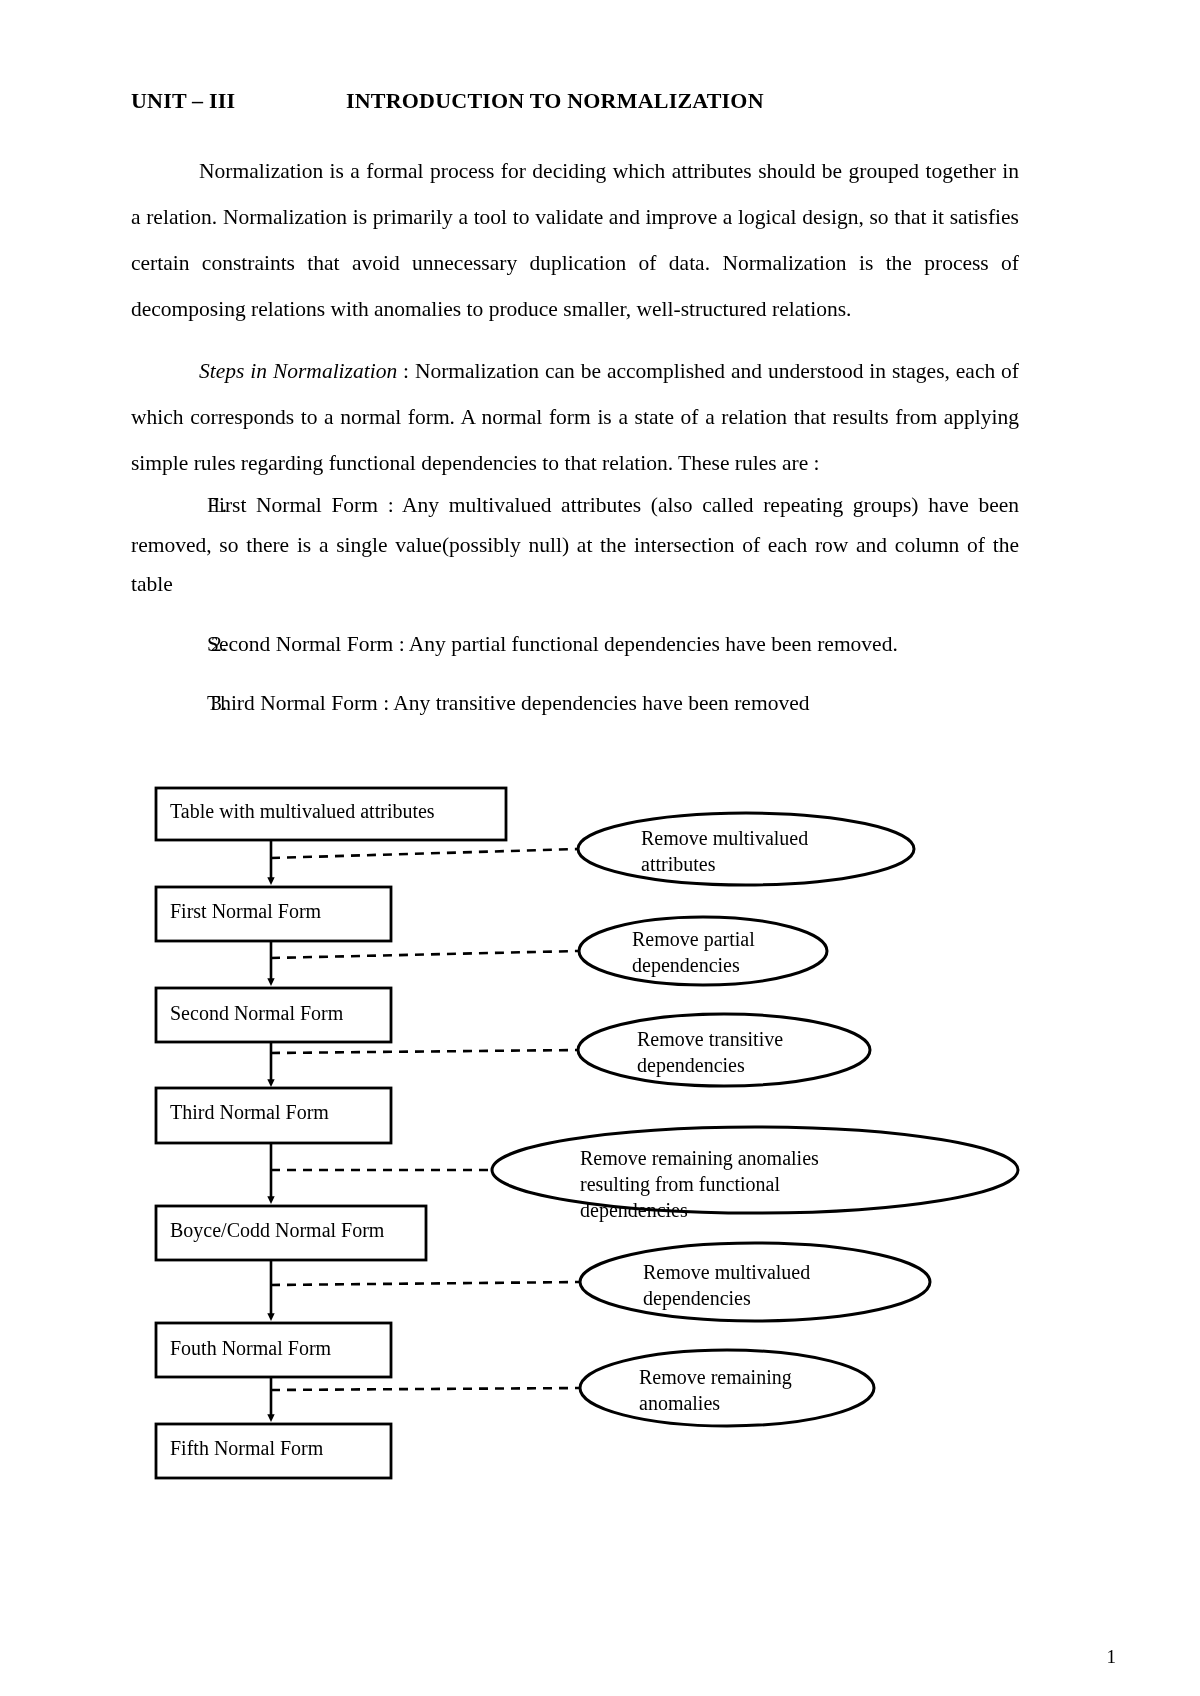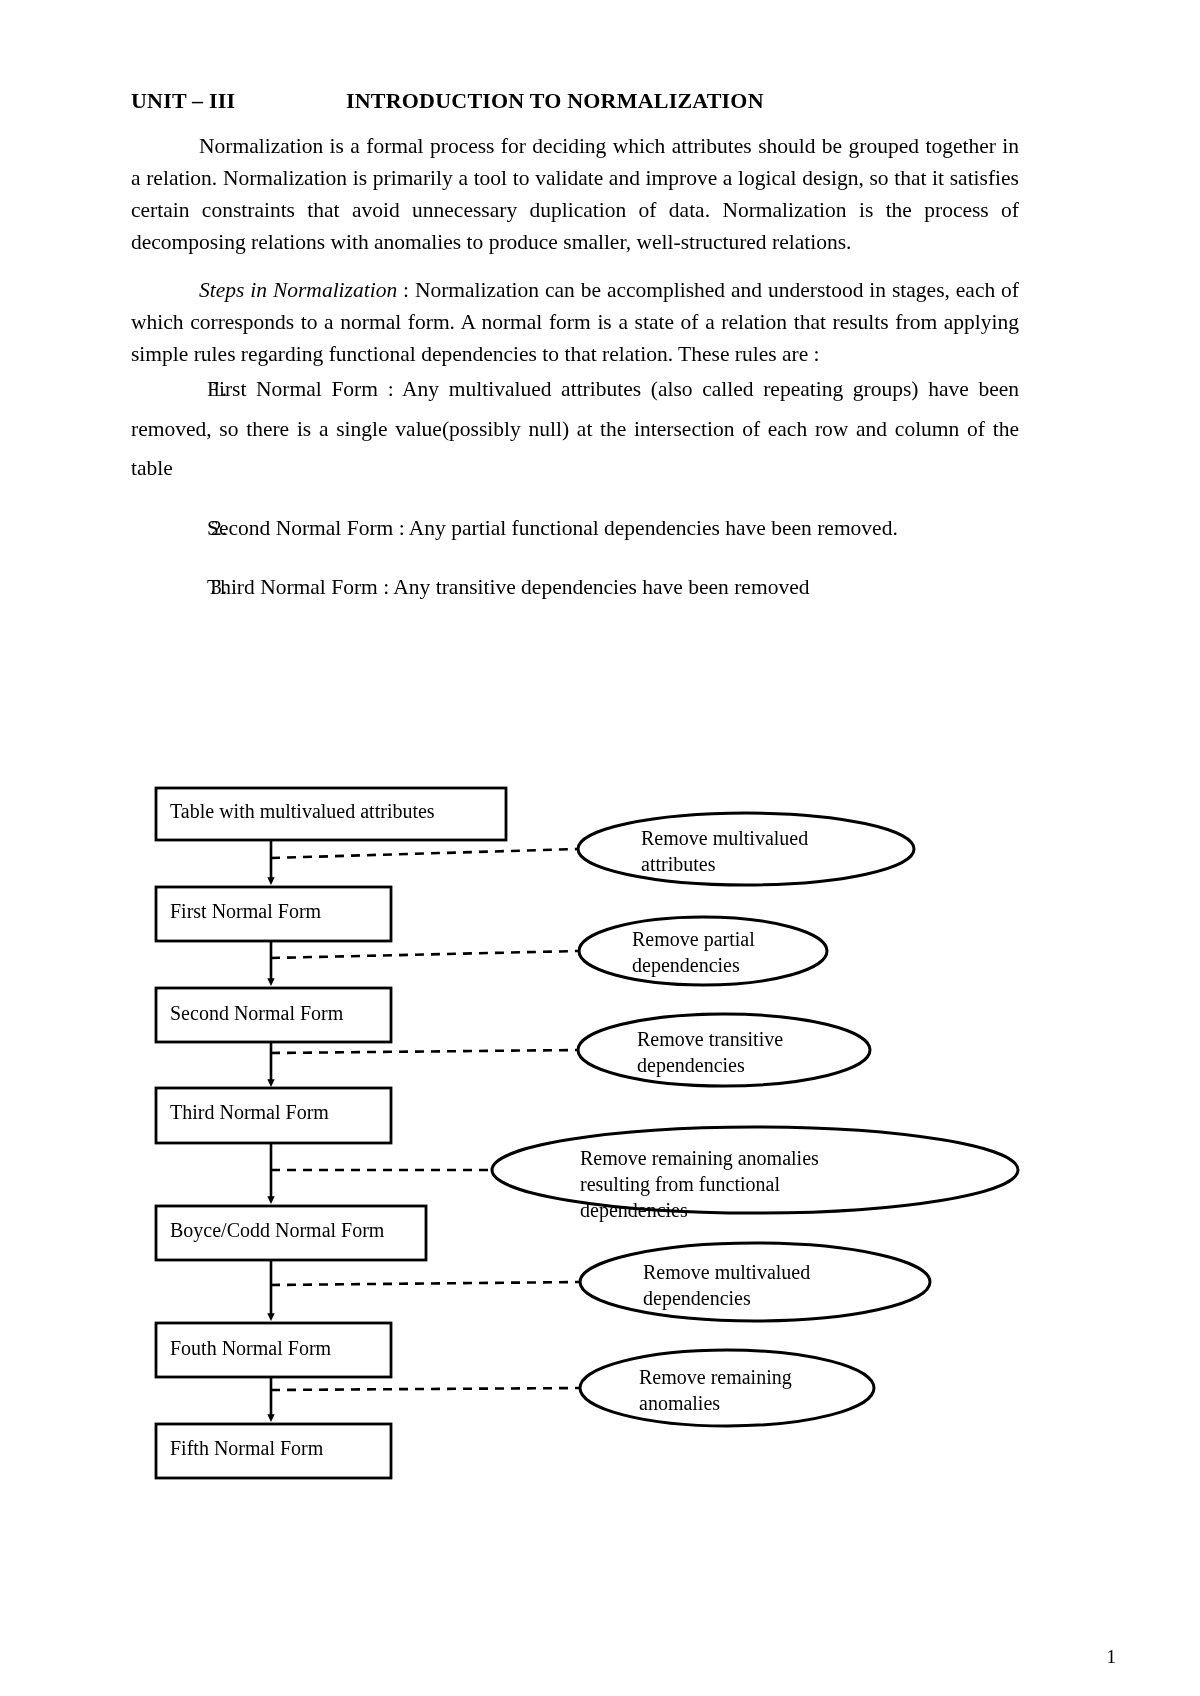--- a/index.html
+++ b/index.html
@@ -27,29 +27,29 @@
     top: 88px;
     width: 888px;
   }
 
   
   .doc-heading {
     font-size: 22px;
     font-weight: bold;
     letter-spacing: 0.2px;
     white-space: pre;
-    margin: 0 0 16px 0;
+    margin: 0 0 34px 0;
     line-height: 1.2;
   }
   .doc-heading .unit { display: inline-block; width: 215px; }
 
   
   .para {
     font-size: 21.5px;
-    line-height: 32px;
+    line-height: 46px;
     text-align: justify;
     text-justify: inter-word;
     margin: 0;
   }
   .para.indent { text-indent: 68px; }
   .para + .para { margin-top: 16px; }
   .ital { font-style: italic; }
 
   .rule-item {
     font-size: 21.5px;

